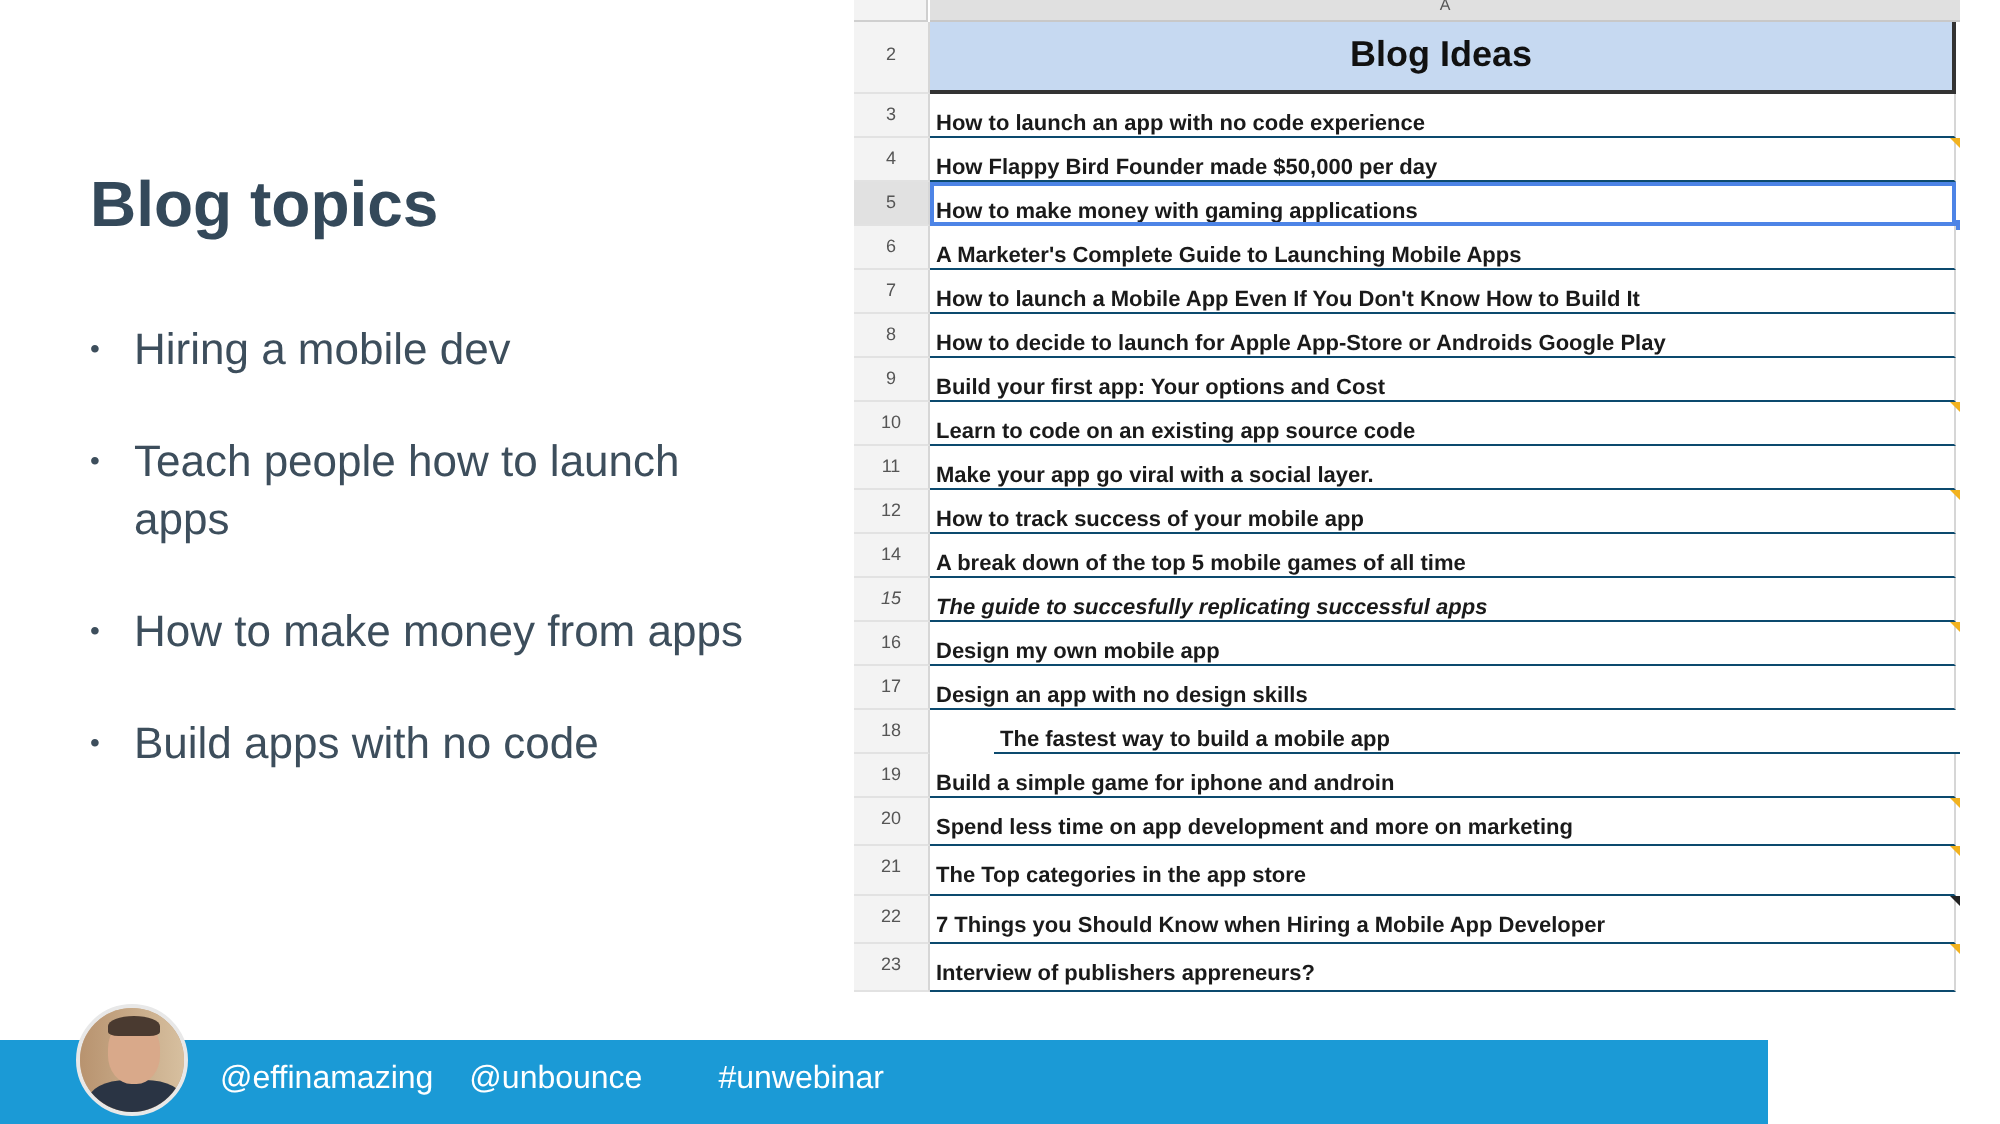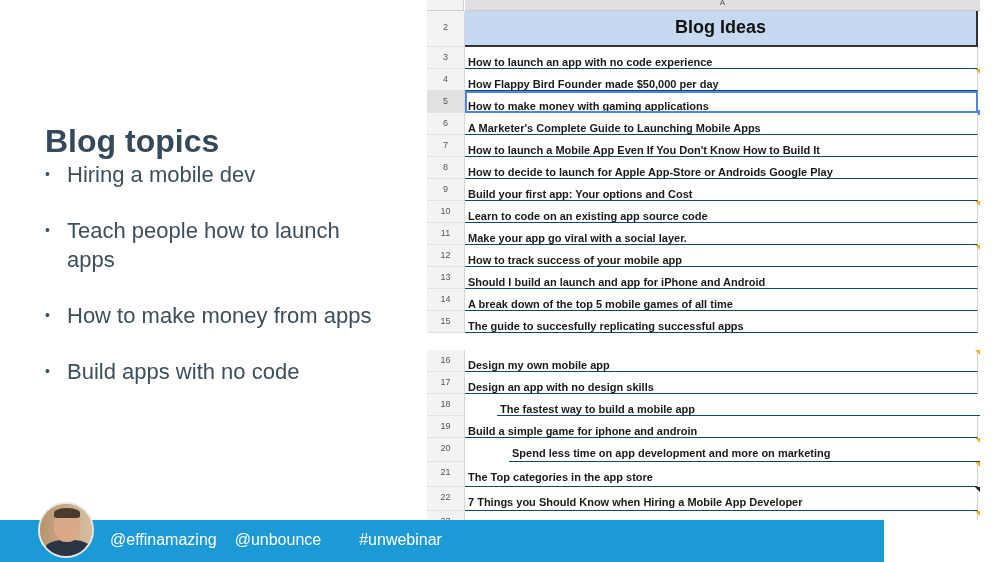--- a/index.html
+++ b/index.html
@@ -1,21 +1,21 @@
 <!DOCTYPE html>
 <html><head>
 <meta charset="utf-8">
 <style>
   * { box-sizing: border-box; margin: 0; padding: 0; }
   html, body { width: 1000px; height: 562px; overflow: hidden; background: #ffffff; }
   body { position: relative; font-family: "Liberation Sans", sans-serif; }
 
   .slide-title {
     position: absolute; left: 45px; top: 84px;
-    font-size: 32px; font-weight: bold; color: #34495a; margin-top: 39px;
+    font-size: 32px; font-weight: bold; color: #34495a;
   }
   .bullets { position: absolute; left: 45px; top: 160px; width: 340px; list-style: none; }
   .bullet { position: relative; padding-left: 22px; font-size: 22px; line-height: 29px; color: #3d4e5c; margin-bottom: 27px; }
   .bullet::before { content: "\2022"; position: absolute; left: 0; top: 0; font-size: 14px; color: #3d4e5c; }
 
   .sheet { position: absolute; left: 427px; top: 0; width: 553px; height: 520px; overflow: hidden; background: #fff; }
   .col-header-row { position: absolute; left: 0; top: 0; width: 553px; height: 11px; }
   .corner { position: absolute; left: 0; top: 0; width: 37px; height: 11px; background: #f3f3f3; border-right: 1px solid #cfcfcf; border-bottom: 1px solid #cfcfcf; }
   .col-a { position: absolute; left: 38px; top: 0; width: 515px; height: 11px; background: #e0e0e0; border-bottom: 1px solid #c8c8c8; text-align: center; font-size: 8px; line-height: 6px; color: #555; }
 
@@ -99,49 +99,45 @@
       <div class="row" style="height: 22px;">
         <div class="rownum">11</div>
         <div class="cell">Make your app go viral with a social layer.</div>
       </div>
       <div class="row" style="height: 22px;">
         <div class="rownum">12</div>
         <div class="cell">How to track success of your mobile app</div>
         <div class="note-marker"></div>
       </div>
       <div class="row" style="height: 22px;">
-        <div class="rownum">13</div>
-        <div class="cell">Should I build an launch and app for iPhone and Android</div>
-      </div>
-      <div class="row" style="height: 22px;">
         <div class="rownum">14</div>
         <div class="cell">A break down of the top 5 mobile games of all time</div>
       </div>
-      <div class="row" style="height: 22px;">
+      <div class="row" style="height: 22px; font-style: italic;">
         <div class="rownum">15</div>
         <div class="cell">The guide to succesfully replicating successful apps</div>
       </div>
-      <div class="row" style="height: 22px; margin-top: 17px;">
+      <div class="row" style="height: 22px;">
         <div class="rownum">16</div>
         <div class="cell">Design my own mobile app</div>
         <div class="note-marker"></div>
       </div>
       <div class="row" style="height: 22px;">
         <div class="rownum">17</div>
         <div class="cell">Design an app with no design skills</div>
       </div>
       <div class="row" style="height: 22px; gap: 32px;">
         <div class="rownum">18</div>
         <div class="cell">The fastest way to build a mobile app</div>
       </div>
       <div class="row" style="height: 22px;">
         <div class="rownum">19</div>
         <div class="cell">Build a simple game for iphone and androin</div>
       </div>
-      <div class="row" style="height: 24px; gap: 44px;">
+      <div class="row" style="height: 24px;">
         <div class="rownum">20</div>
         <div class="cell">Spend less time on app development and more on marketing</div>
         <div class="note-marker"></div>
       </div>
       <div class="row" style="height: 25px;">
         <div class="rownum">21</div>
         <div class="cell">The Top categories in the app store</div>
         <div class="note-marker"></div>
       </div>
       <div class="row" style="height: 24px;">

